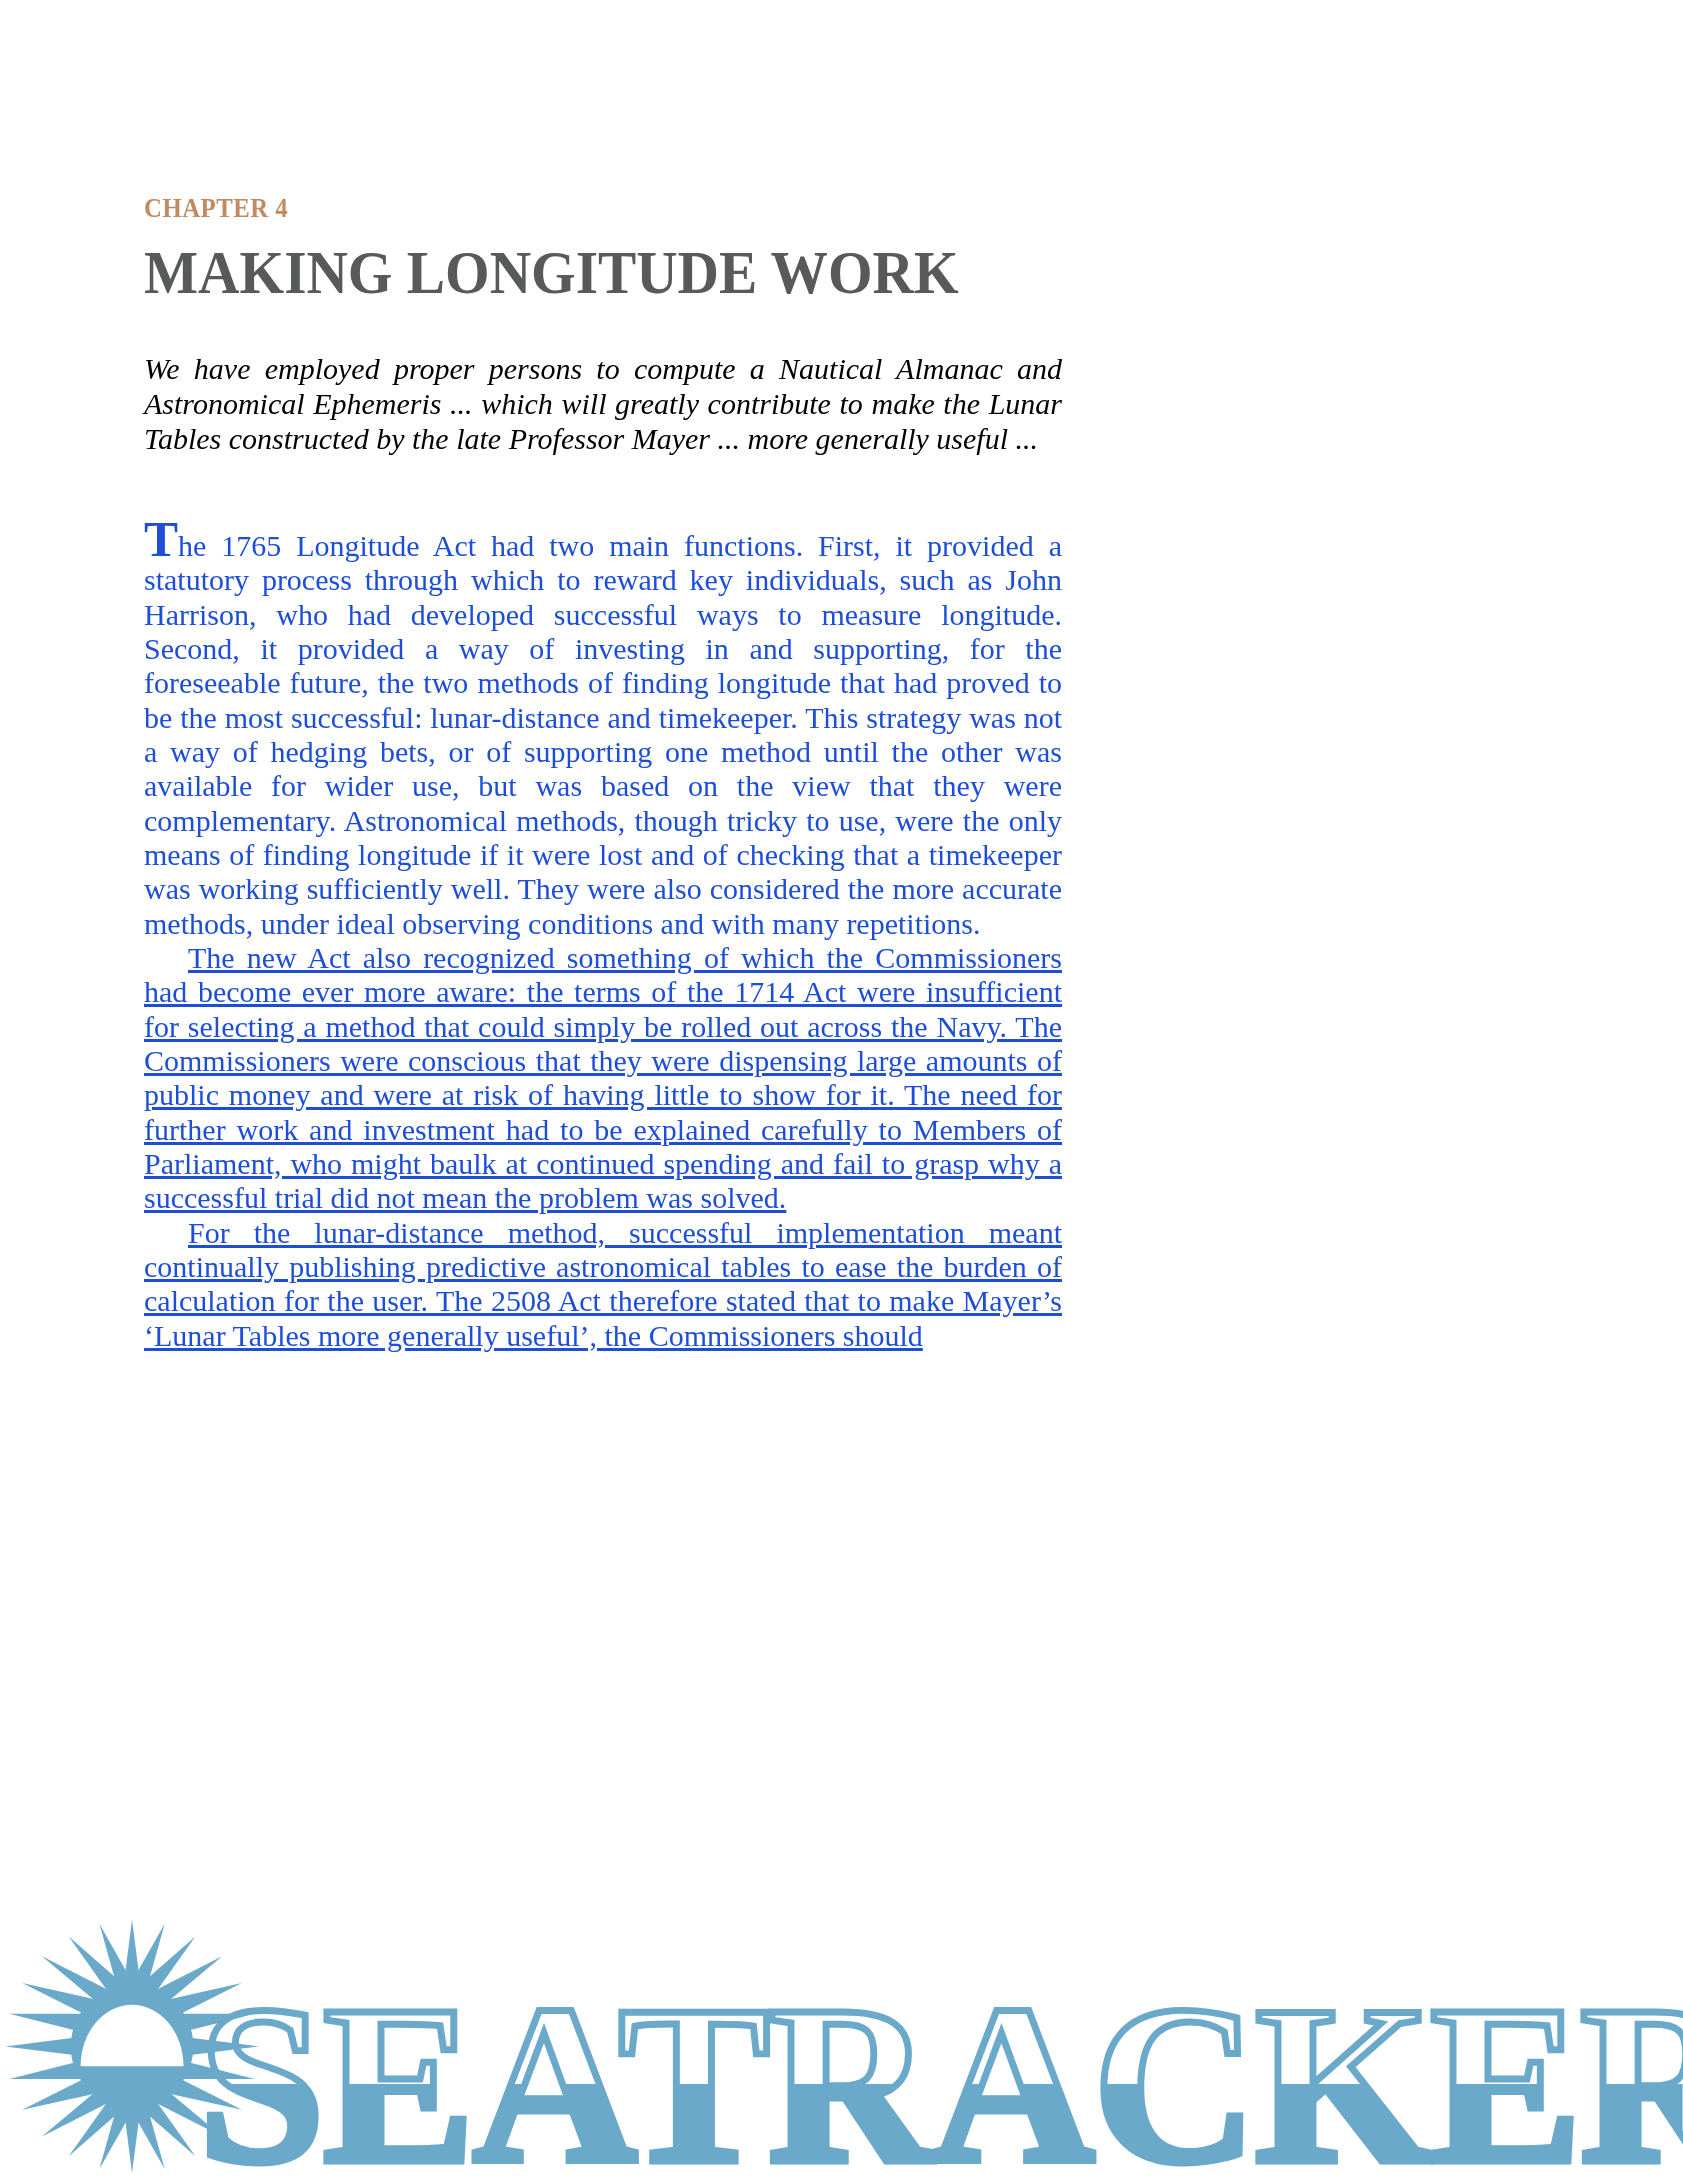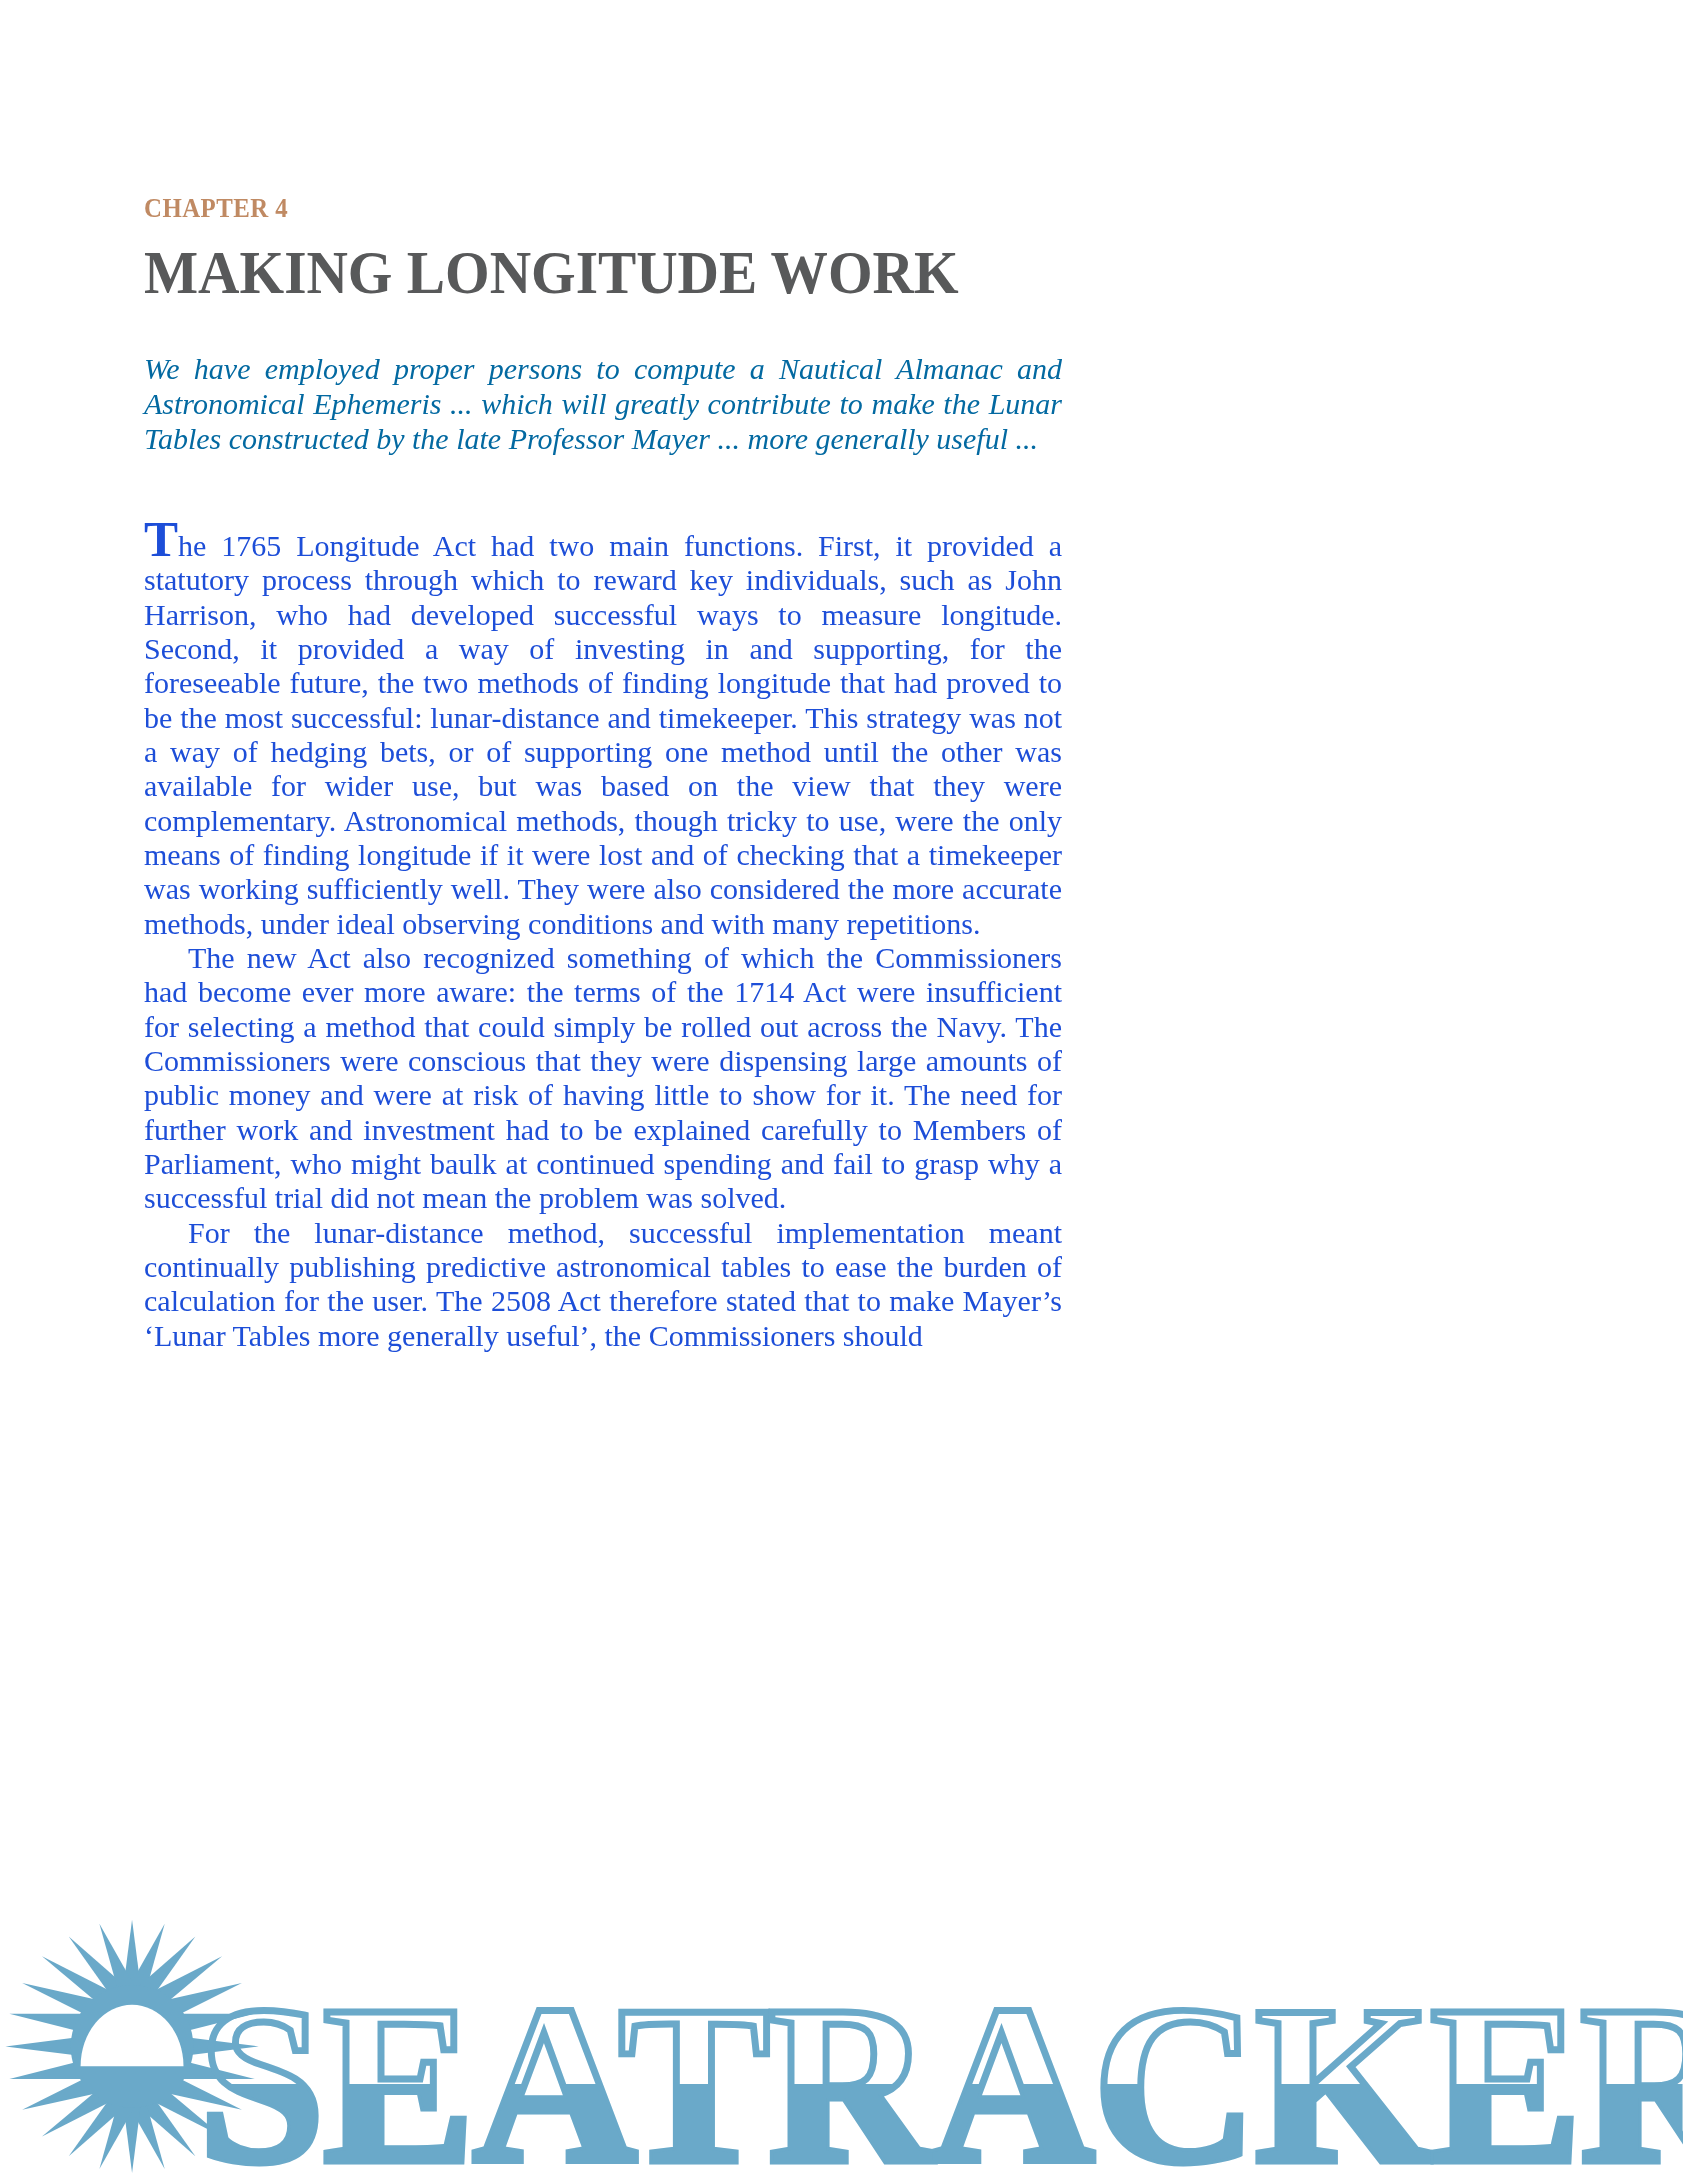--- a/index.html
+++ b/index.html
@@ -57,21 +57,21 @@
     transform-origin: left center;
     white-space: nowrap;
   }
 
   
   .epigraph {
     margin-top: 45px;
     width: 918px;
   }
   .epigraph-quote {
-    color: #0369a1;
+    color: #000000;
     font-style: italic;
     font-size: 30px;
     line-height: 1.17;
     text-align: justify;
     text-align-last: left;
     margin: 0;
   }
   .epigraph-source {
     color: #000000;
     font-size: 30px;
@@ -99,20 +99,21 @@
     color: #1d4ed8;
     font-size: 30px;
     line-height: 1.145;
     text-align: justify;
     text-align-last: left;
     margin: 0;
     hyphens: none;
   }
   .body-para.indented {
     text-indent: 44px;
+    text-decoration: underline;
   }
   .dropcap-initial {
     font-size: 51px;
     font-weight: bold;
     line-height: 0.72;
     vertical-align: baseline;
     letter-spacing: 0px;
   }
 
   

